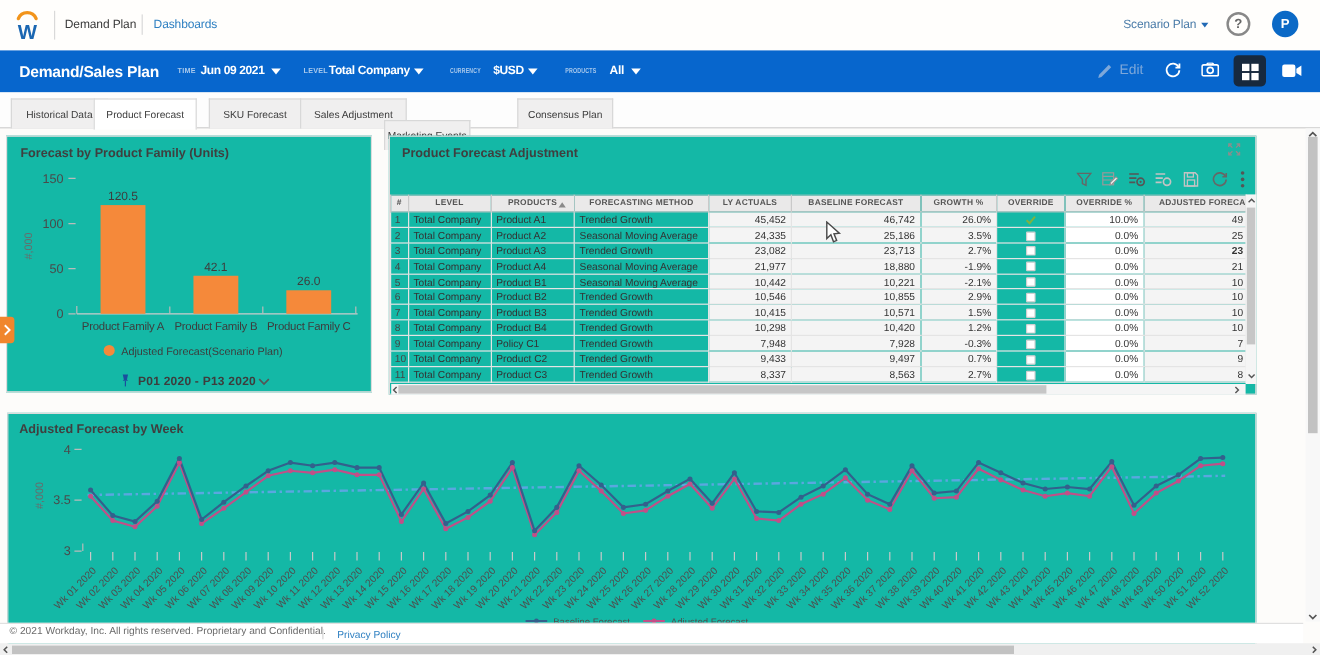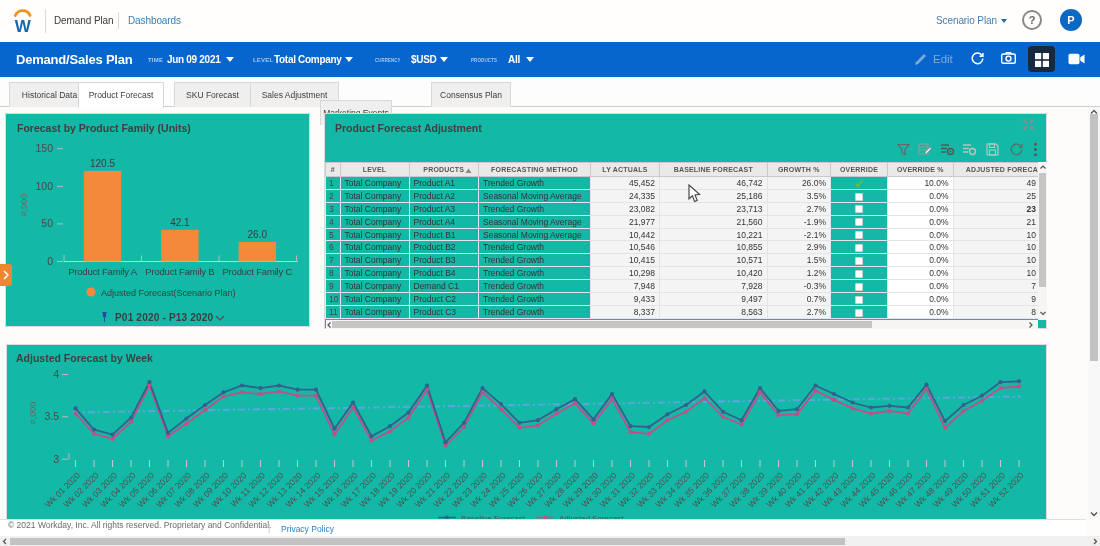--- a/index.html
+++ b/index.html
@@ -279,21 +279,21 @@
 <td style="text-align:center;"><span class="cb"></span></td>
 <td class="num" style="background:#fff;">0.0%</td>
 <td class="num" style="padding-right:2px;font-weight:bold;">23</td>
 </tr>
 <tr>
 <td class="rn">4</td>
 <td>Total Company</td>
 <td>Product A4</td>
 <td>Seasonal Moving Average</td>
 <td class="num">21,977</td>
-<td class="num">21,560</td>
+<td class="num">18,880</td>
 <td class="num">-1.9%</td>
 <td style="text-align:center;"><span class="cb"></span></td>
 <td class="num" style="background:#fff;">0.0%</td>
 <td class="num" style="padding-right:2px;">21</td>
 </tr>
 <tr>
 <td class="rn">5</td>
 <td>Total Company</td>
 <td>Product B1</td>
 <td>Seasonal Moving Average</td>
@@ -336,21 +336,21 @@
 <td class="num">10,298</td>
 <td class="num">10,420</td>
 <td class="num">1.2%</td>
 <td style="text-align:center;"><span class="cb"></span></td>
 <td class="num" style="background:#fff;">0.0%</td>
 <td class="num" style="padding-right:2px;">10</td>
 </tr>
 <tr>
 <td class="rn">9</td>
 <td>Total Company</td>
-<td>Demand C1</td>
+<td>Policy C1</td>
 <td>Trended Growth</td>
 <td class="num">7,948</td>
 <td class="num">7,928</td>
 <td class="num">-0.3%</td>
 <td style="text-align:center;"><span class="cb"></span></td>
 <td class="num" style="background:#fff;">0.0%</td>
 <td class="num" style="padding-right:2px;">7</td>
 </tr>
 <tr>
 <td class="rn">10</td>

